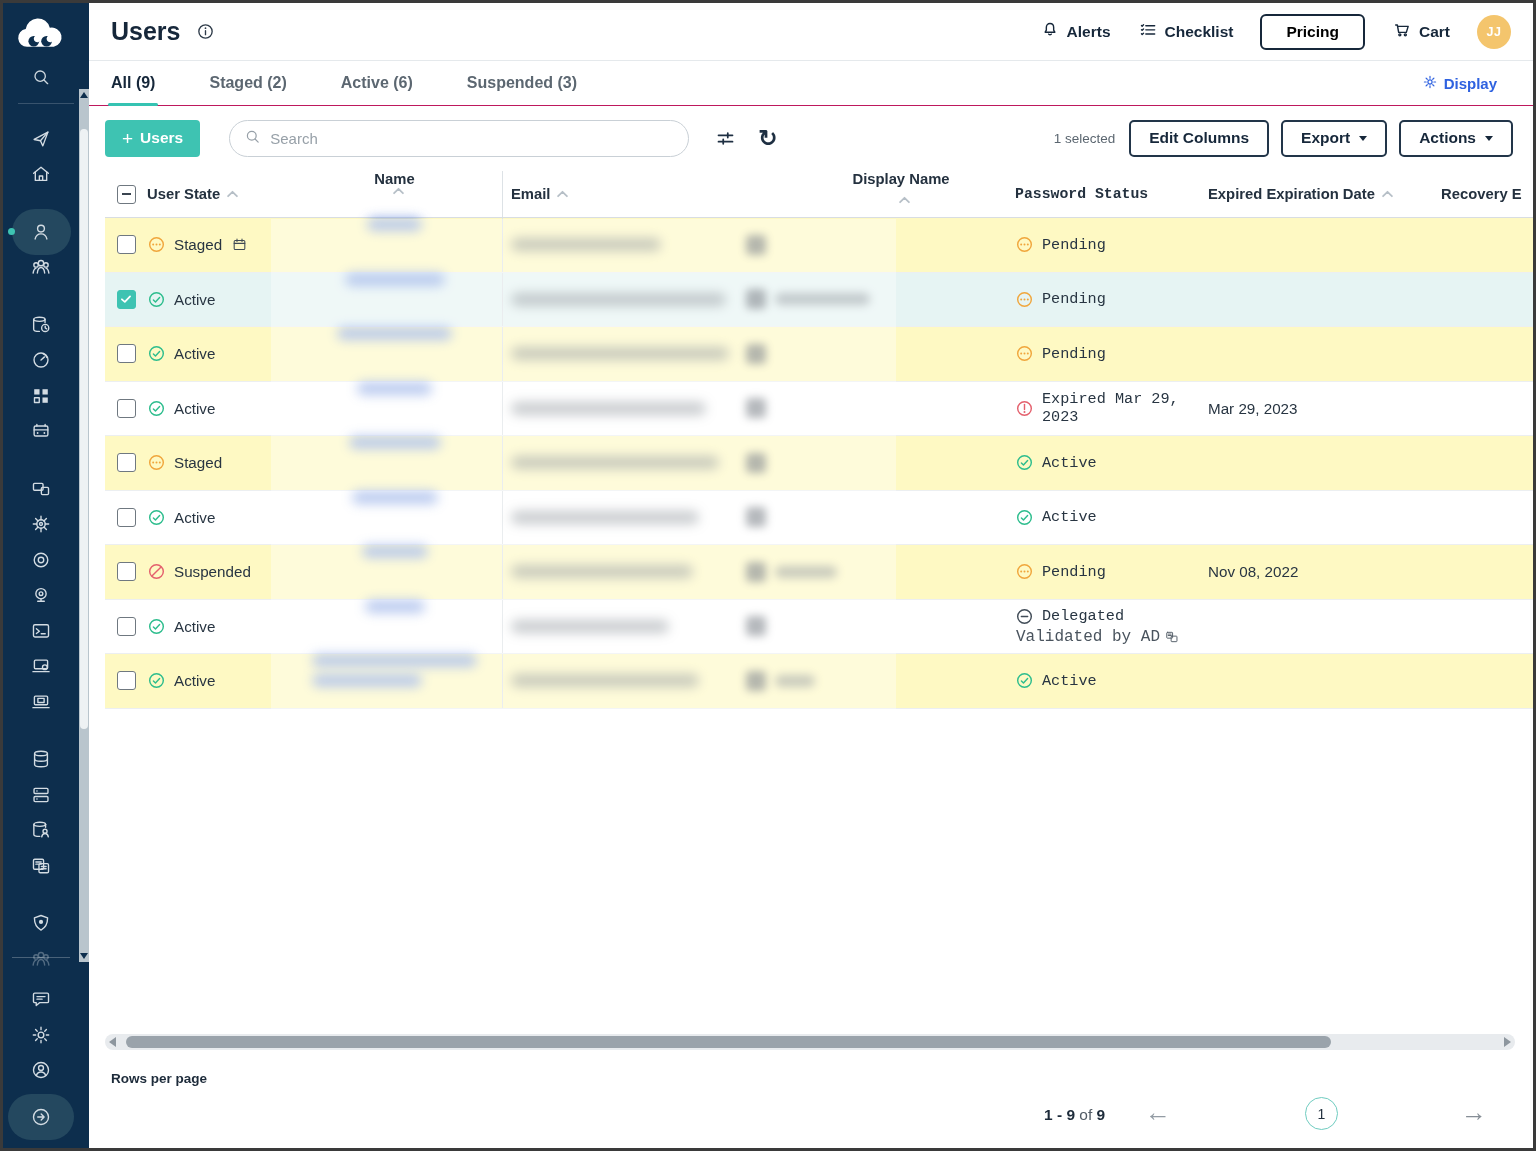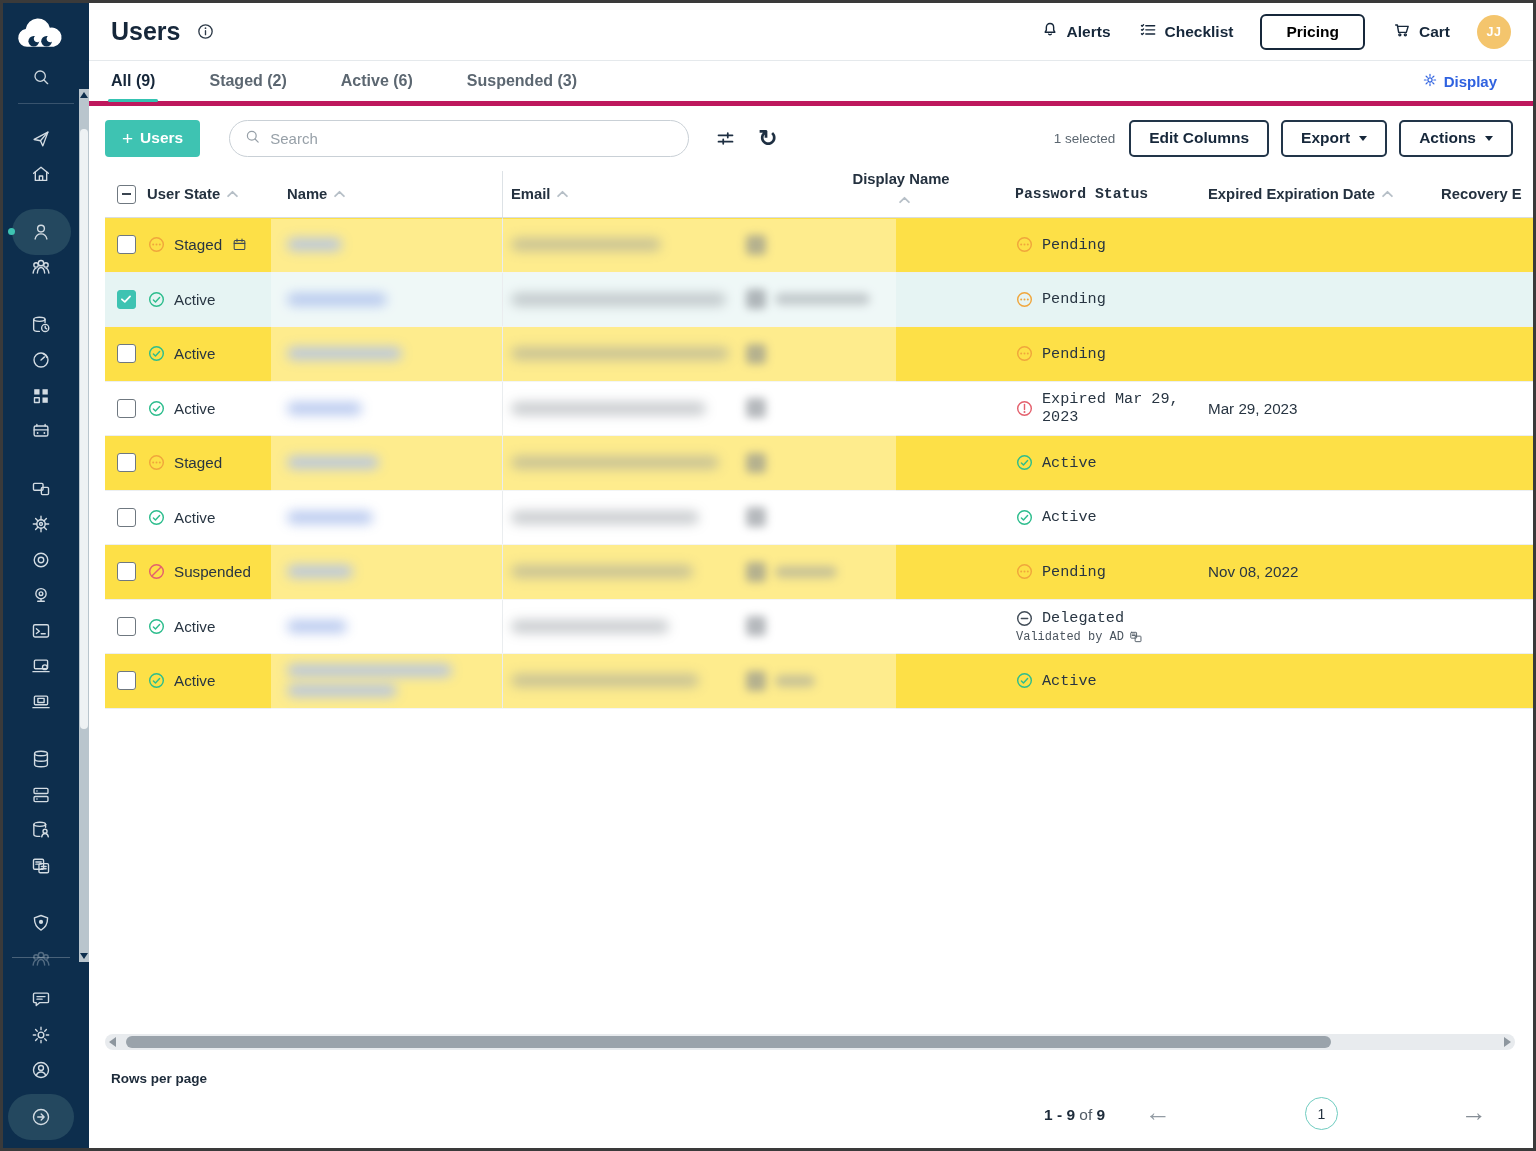--- a/index.html
+++ b/index.html
@@ -36,21 +36,21 @@
 
   .topbar { height:58px; display:flex; align-items:center; padding:0 22px; border-bottom:1px solid #e5e9ec; }
   .page-title { font-size:25px; font-weight:700; color:#16273a; }
   .info-ic { margin-left:15px; color:#2e3b49; display:flex; }
   .top-right { margin-left:auto; display:flex; align-items:center; gap:27px; }
   .top-item { display:flex; align-items:center; gap:7px; font-size:15.5px; font-weight:600; color:#16273a; cursor:default; }
   .pricing-btn { border:2px solid #16273a; border-radius:6px; padding:7px 24px; font-weight:700; font-size:15.5px; background:#fff; }
   .avatar { width:34px; height:34px; border-radius:50%; background:#f4c56d; color:#fff; font-size:12.5px; font-weight:700;
       display:flex; align-items:center; justify-content:center; letter-spacing:.5px; }
 
-  .tabsbar { height:45px; display:flex; align-items:stretch; padding-left:22px; border-bottom:5px solid #be185d; }
+  .tabsbar { height:45px; display:flex; align-items:stretch; padding-left:22px; border-bottom:1px solid #be185d; }
   .tab { margin-right:54px; display:flex; align-items:center; font-size:16px; font-weight:600; color:#5c6771; position:relative; cursor:default; }
   .tab.active { color:#16273a; font-weight:700; }
   .tab.active::after { content:""; position:absolute; left:-3px; right:-3px; bottom:-1px; height:3.5px; background:#35c3b2; border-radius:2px; }
   .settings-link { margin-left:auto; margin-right:36px; display:flex; align-items:center; gap:6px; color:#2f62e0; font-size:15px; font-weight:600; }
 
   .toolbar { margin-top:13px; padding:0 20px 0 16px; display:flex; align-items:center; height:38px; }
   .btn-users { height:37px; padding:0 17px; background:#3ec3b2; color:#fff; border:none; border-radius:4px;
       font-size:15.5px; font-weight:700; display:flex; align-items:center; gap:7px; font-family:inherit; }
   .btn-users .plus { font-size:19px; font-weight:400; line-height:1; }
   .searchbox { margin-left:29px; width:460px; height:37px; border:1px solid #c9d0d6; border-radius:19px;
@@ -73,36 +73,36 @@
   .viewbar .caret { margin-left:9px; color:#24313f; }
   .save-view { margin-left:auto; display:flex; align-items:center; gap:7px; color:#2f62e0; font-size:15.5px; font-weight:700; }
 
   
   .table { margin:14px 0 0 16px; width:1432px; position:relative; overflow:hidden; }
   .grid { display:grid; grid-template-columns:42px 138px 218px 238px 272px 195px 233px minmax(90px,1fr); }
   .t-head { height:47px; align-items:center; border-bottom:1px solid #d8dde2; }
   .th { display:flex; align-items:center; font-size:14.8px; font-weight:700; color:#24313f; }
   .sort-caret { margin-left:7px; display:flex; }
   .t-row { height:54.5px; border-bottom:1px solid #eceff1; align-items:center; }
-  .t-row.odd { background:#fde047; }
+  .t-row.odd { background:#fef9c3; }
   .t-row.even { background:#ffffff; }
   .t-row.selected { background:#e6f4f3; }
   .cell { display:flex; align-items:center; height:100%; }
   .c-check { justify-content:center; }
-  .c-name { padding-left:2px; border-right:1px solid #dde2e6; }
+  .c-name { padding-left:2px; border-right:1px solid #dde2e6;flex-direction:column; }
   .th.c-name { border-right:1px solid #dde2e6; }
   .c-email { padding-left:8px; }
   .c-display { padding-left:5px; gap:9px; }
   .th.c-display { padding-left:48px;flex-direction:column; }
   .c-pass { padding-left:2px;font-family:Liberation Mono, monospace; }
   .state-label, .pass-label, .exp-label { font-size:15.2px; color:#28354280; color:#283542; }
   .state-cell-inner { display:flex; align-items:center; gap:8px; }
   .pass-col { display:flex; flex-direction:column; justify-content:center; gap:2px; }
   .pass-line { display:flex; align-items:center; gap:8px; }
-  .pass-sub { display:flex; align-items:center; gap:5px; font-size:12px; color:#4a545e; padding-left:1px;text-align:center; }
+  .pass-sub { display:flex; align-items:center; gap:5px; font-size:16px; color:#4a545e; padding-left:1px;text-align:center; }
   .f { fill:currentColor; stroke:none; }
 
   .checkbox { width:19px; height:19px; border:1.5px solid #6f7880; border-radius:3px; background:#fff;
       display:flex; align-items:center; justify-content:center; }
   .checkbox.indet::after { content:""; width:9px; height:2px; background:#3a4550; }
   .checkbox.checked { background:#3ec3b2; border-color:#3ec3b2; }
 
   .redact-name { height:13px; border-radius:7px; background:#7d9ce2; filter:blur(6px); opacity:.85; }
   .redact-email { height:13px; border-radius:7px; background:#525c66; filter:blur(6px); opacity:.5; }
   .redact-sq { width:20px; height:20px; border-radius:4px; background:#39424d; filter:blur(4px); opacity:.6; flex-shrink:0; }

